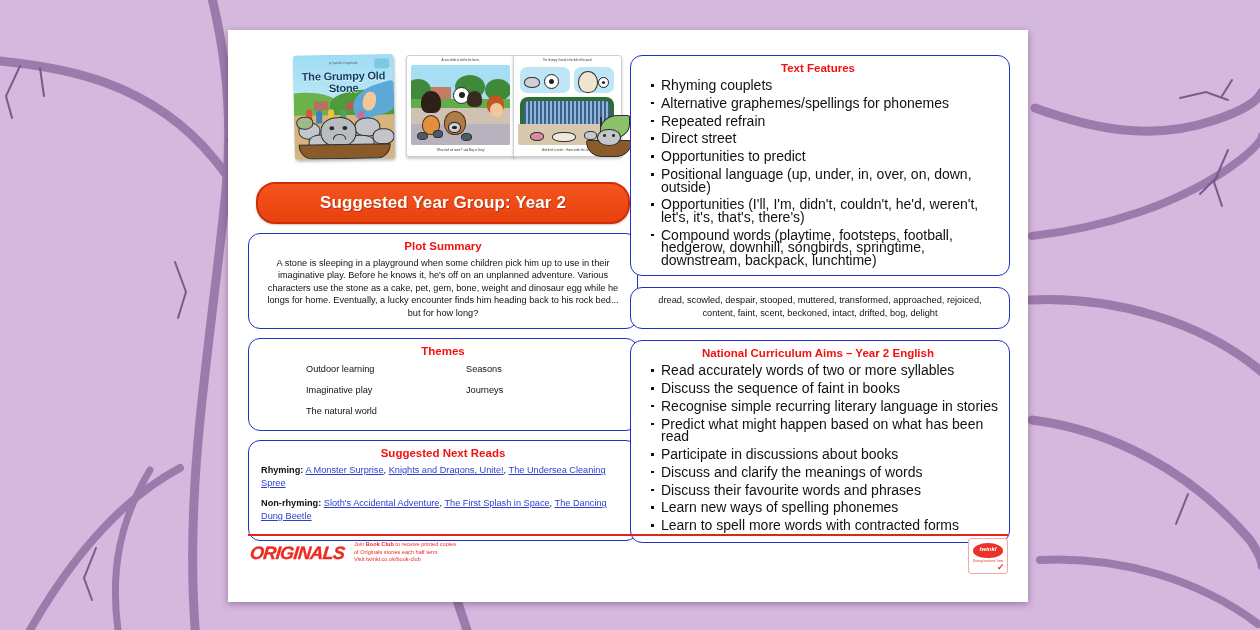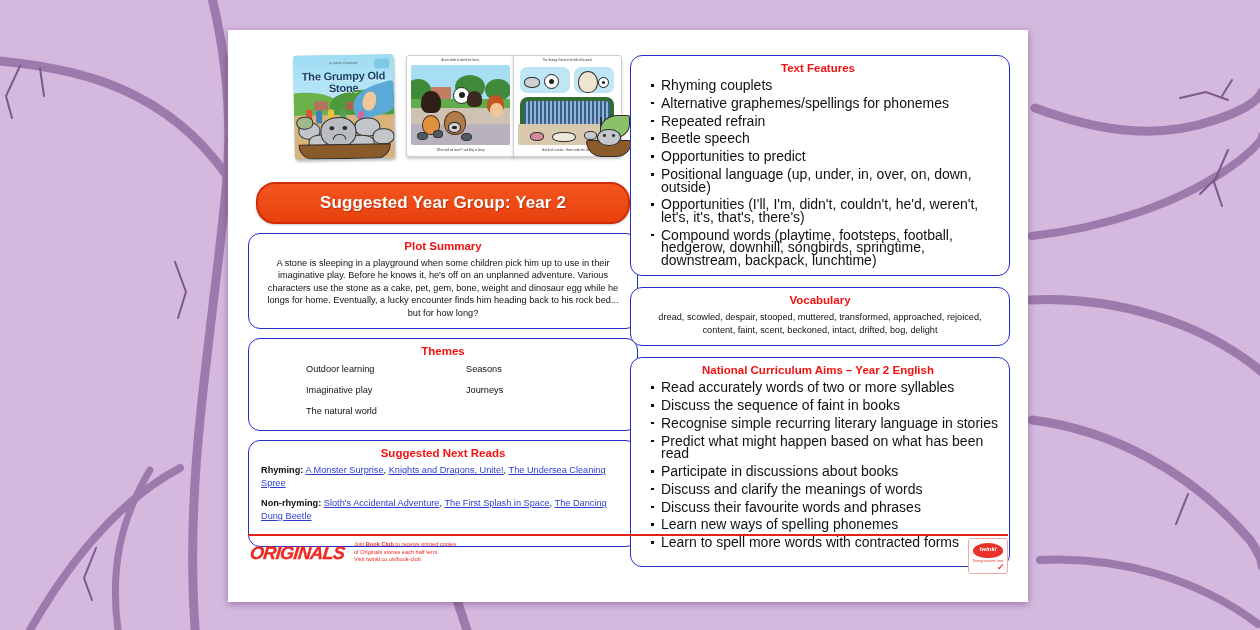--- a/index.html
+++ b/index.html
@@ -416,21 +416,21 @@
         <div class="themes-grid">
           <div>Outdoor learning</div>
           <div>Seasons</div>
           <div>Imaginative play</div>
           <div>Journeys</div>
           <div>The natural world</div>
           <div></div>
         </div>
       </div>
 
-      <div class="box" style="padding-bottom:23px;">
+      <div class="box" style="padding-bottom:17px;">
         <div class="box-title">Suggested Next Reads</div>
         <div class="reads-line">
           <span class="reads-label">Rhyming:</span>
           <span class="reads-link">A Monster Surprise</span><span>, </span><span class="reads-link">Knights and Dragons, Unite!</span><span>,</span>
           <span class="reads-link">The Undersea Cleaning Spree</span>
         </div>
         <div class="reads-line">
           <span class="reads-label">Non-rhyming:</span>
           <span class="reads-link">Sloth's Accidental Adventure</span><span>, </span><span class="reads-link">The First Splash in Space</span><span>,</span>
           <span class="reads-link">The Dancing Dung Beetle</span>
@@ -439,34 +439,33 @@
     </div>
 
     <div class="col-right">
 
       <div class="box" style="margin-top:0;padding:6px 10px 9px 6px;">
         <div class="box-title">Text Features</div>
         <ul class="bullets">
           <li>Rhyming couplets</li>
           <li>Alternative graphemes/spellings for phonemes</li>
           <li>Repeated refrain</li>
-          <li>Beetle speech</li>
+          <li>Direct street</li>
           <li>Opportunities to predict</li>
           <li>Positional language (up, under, in, over, on, down, outside)</li>
           <li>Opportunities (I'll, I'm, didn't, couldn't, he'd, weren't, let's, it's, that's, there's)</li>
           <li>Compound words (playtime, footsteps, football, hedgerow, downhill, songbirds, springtime, downstream, backpack, lunchtime)</li>
         </ul>
       </div>
 
       <div class="box" style="margin-top:11px;">
-        <div class="box-title">Vocabulary</div>
         <div class="body-text">dread, scowled, despair, stooped, muttered, transformed, approached, rejoiced, content, faint, scent, beckoned, intact, drifted, bog, delight</div>
       </div>
 
-      <div class="box" style="margin-top:11px;padding:6px 10px 17px 6px;">
+      <div class="box" style="margin-top:11px;padding:6px 10px 10px 6px;">
         <div class="box-title">National Curriculum Aims – Year 2 English</div>
         <ul class="bullets">
           <li>Read accurately words of two or more syllables</li>
           <li>Discuss the sequence of faint in books</li>
           <li>Recognise simple recurring literary language in stories</li>
           <li>Predict what might happen based on what has been read</li>
           <li>Participate in discussions about books</li>
           <li>Discuss and clarify the meanings of words</li>
           <li>Discuss their favourite words and phrases</li>
           <li>Learn new ways of spelling phonemes</li>

